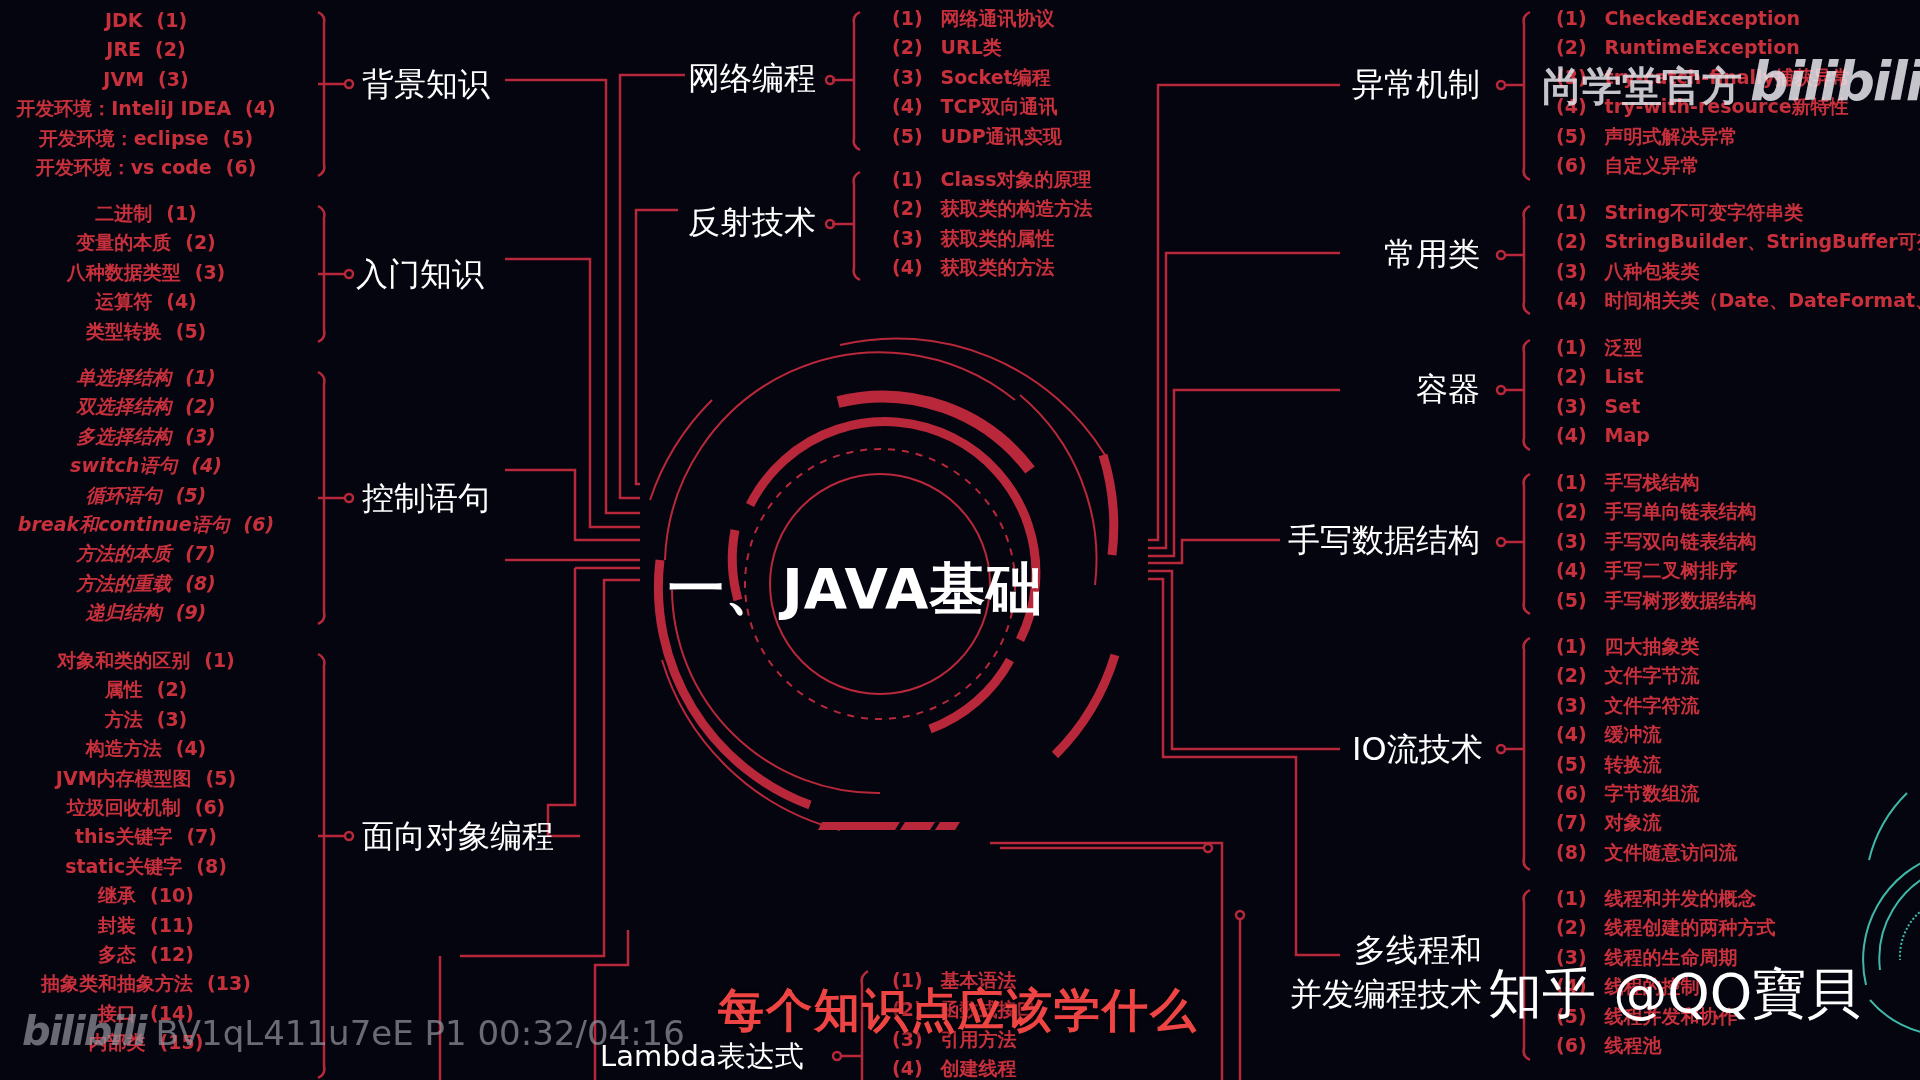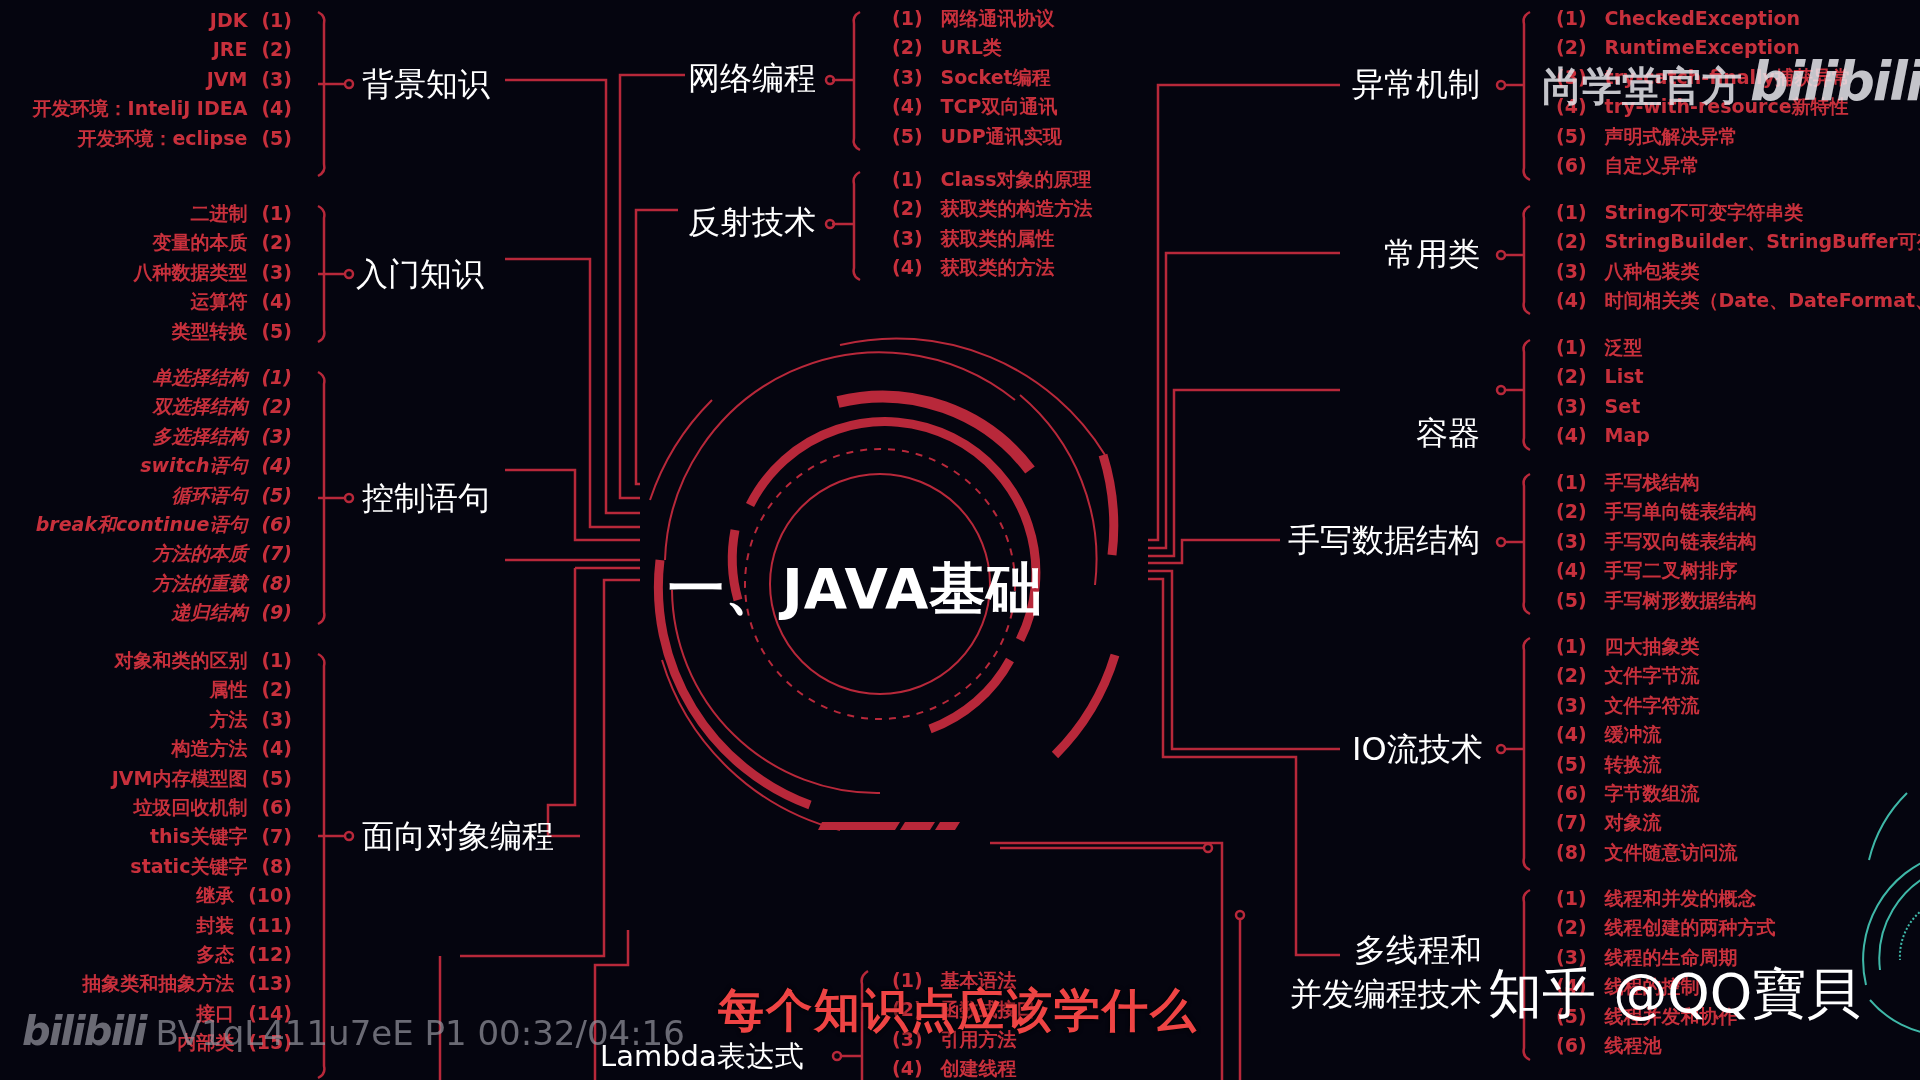--- a/index.html
+++ b/index.html
@@ -13,21 +13,21 @@
   svg.lines { position: absolute; left: 0; top: 0; width: 1920px; height: 1080px; }
   .topic {
     position: absolute; color: #ffffff; font-size: 32px; font-weight: normal;
     white-space: nowrap; line-height: 40px;
   }
   .list { position: absolute; }
   .item {
     height: 29.4px; line-height: 29.4px; font-size: 19px; font-weight: bold;
     color: #c8303c; white-space: nowrap;
   }
-  .list.left .item { text-align: right; }
+  .list.left .item { text-align: center; }
   .num { display: inline-block; font-weight: bold; color: #c8303c; }
   .list.left .num { margin-left: 14px; }
   .list.right .num { margin-right: 18px; }
   .center-title {
     position: absolute; left: 668px; top: 552px; color: #fff;
     font-size: 56px; font-weight: bold; letter-spacing: 1px; white-space: nowrap;
   }
   .subtitle {
     position: absolute; left: 718px; top: 980px; color: #ef4444;
     font-size: 46px; font-weight: bold; letter-spacing: 2px; white-space: nowrap;
@@ -157,20 +157,21 @@
     </g>
   </svg>
 
   <div class="list left" style="left:0; top:6px; width:292px;">
     <div id="l0">
         <div class="item"><span>JDK</span><span class="num">(1)</span></div>
         <div class="item"><span>JRE</span><span class="num">(2)</span></div>
         <div class="item"><span>JVM</span><span class="num">(3)</span></div>
         <div class="item"><span>开发环境：InteliJ IDEA</span><span class="num">(4)</span></div>
         <div class="item"><span>开发环境：eclipse</span><span class="num">(5)</span></div>
+        <div class="item"><span>开发环境：vs code</span><span class="num">(6)</span></div>
       </div>
   </div>
   <div class="list left" style="left:0; top:199px; width:292px;">
     <div id="l1">
         <div class="item"><span>二进制</span><span class="num">(1)</span></div>
         <div class="item"><span>变量的本质</span><span class="num">(2)</span></div>
         <div class="item"><span>八种数据类型</span><span class="num">(3)</span></div>
         <div class="item"><span>运算符</span><span class="num">(4)</span></div>
         <div class="item"><span>类型转换</span><span class="num">(5)</span></div>
       </div>
@@ -239,21 +240,21 @@
         <div class="item"><span class="num">(2)</span><span>函数式接口</span></div>
         <div class="item"><span class="num">(3)</span><span>引用方法</span></div>
         <div class="item"><span class="num">(4)</span><span>创建线程</span></div>
       </div>
     </div>
 
   <div class="center-title">一、JAVA基础</div>
 
   <div class="topic" style="left:1352px; top:64px;">异常机制</div>
   <div class="topic" style="left:1384px; top:234px;">常用类</div>
-  <div class="topic" style="left:1416px; top:369px;margin-top:44px;">容器</div>
+  <div class="topic" style="left:1416px; top:369px;">容器</div>
   <div class="topic" style="left:1288px; top:520px;text-align:right;">手写数据结构</div>
   <div class="topic" style="left:1352px; top:729px;">IO流技术</div>
   <div class="topic" style="left:1354px; top:930px;">多线程和</div>
   <div class="topic" style="left:1290px; top:974px;">并发编程技术</div>
 
   <div class="list right" style="left:1556px; top:4px;">
       <div id="r0">
         <div class="item"><span class="num">(1)</span><span>CheckedException</span></div>
         <div class="item"><span class="num">(2)</span><span>RuntimeException</span></div>
         <div class="item"><span class="num">(3)</span><span>try-catch-finally捕获异常</span></div>

